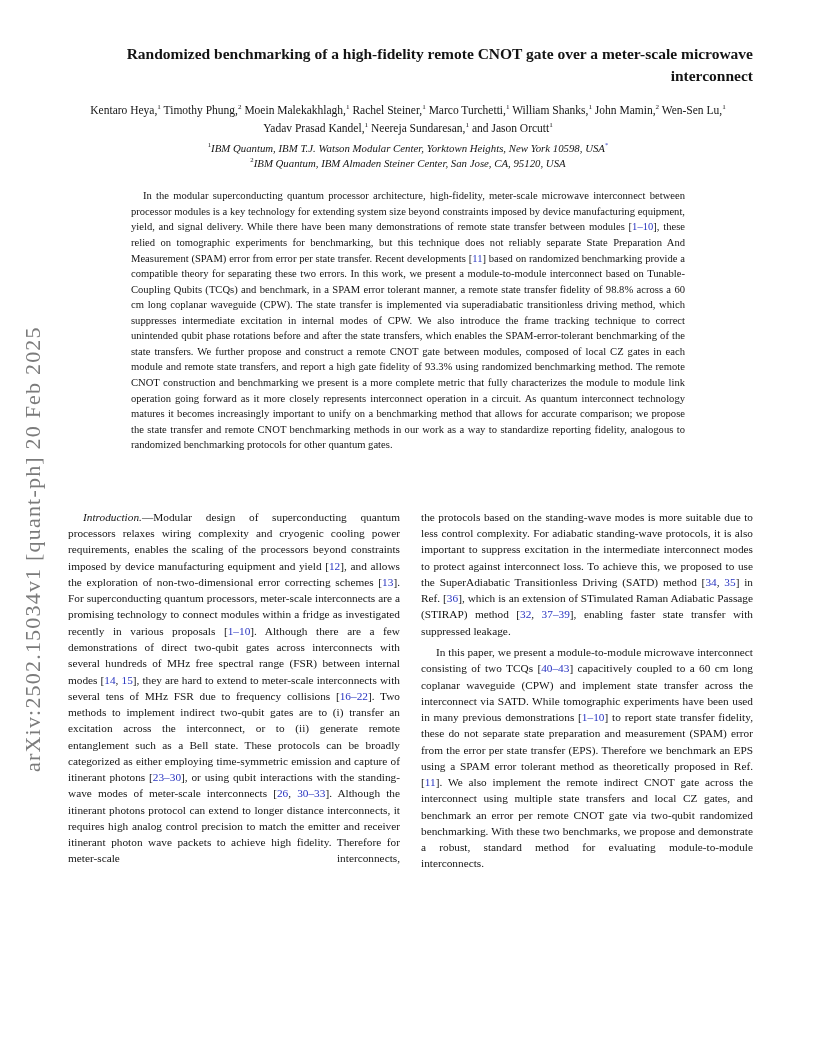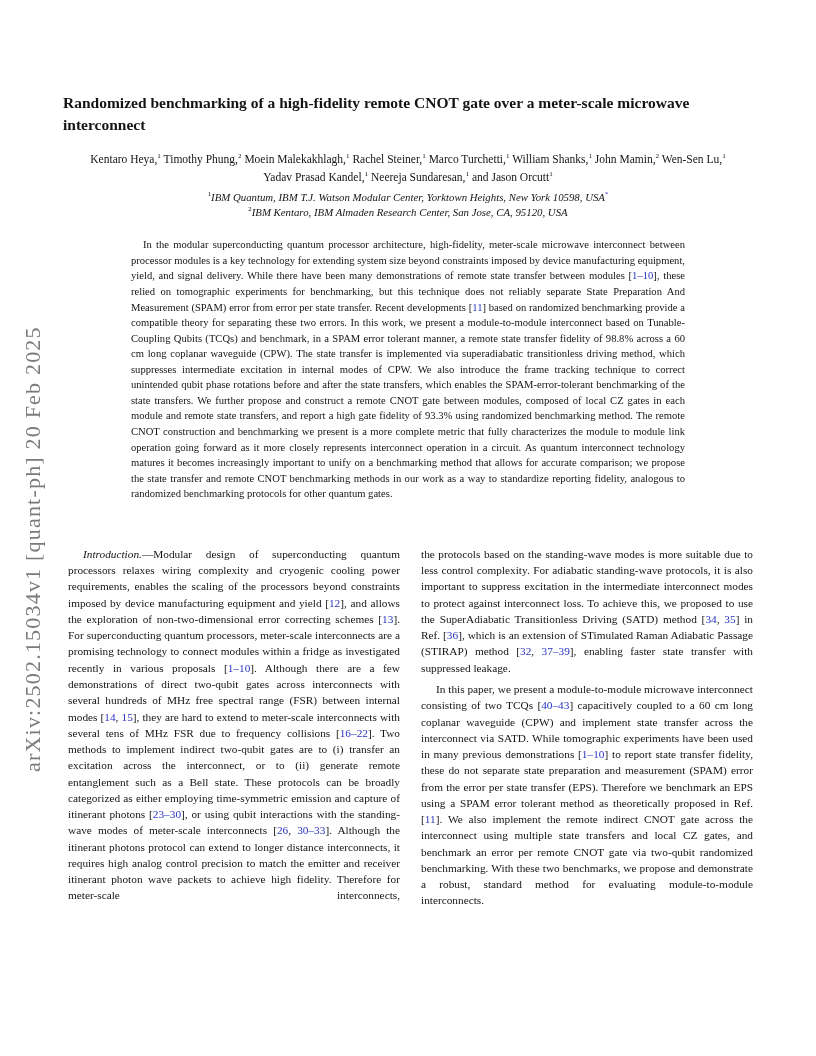--- a/index.html
+++ b/index.html
@@ -11,37 +11,37 @@
     position:relative;
     overflow:hidden;
   }
   .sidebar {
     position:absolute; left:20px; top:252px; height:594px;
     writing-mode:vertical-rl; transform:rotate(180deg);
     font-size:22px; color:#7b7b7b; letter-spacing:1.2px;
     text-align:center; white-space:nowrap;
   }
   .title {
-    margin:92px auto 0; width:690px;
-    text-align:left; font-weight:bold;
+    margin:43px auto 0; width:690px;
+    text-align:right; font-weight:bold;
     font-size:15.5px; line-height:1.42;
   }
   .authors {
     margin:15px auto 0; width:665px;
     text-align:center; font-size:11.5px; line-height:1.55;
   }
   .affils { margin:3px auto 0; text-align:center; font-size:10.8px; line-height:1.42; }
   .abstract {
     margin:17px auto 0; width:554px;
     text-align:justify; font-size:10.6px; line-height:1.47;
     text-indent:12px;
   }
   .body-cols {
     display:flex; gap:21px;
-    margin:44px 0 0 68px; width:685px;
+    margin:56px 0 0 68px; width:685px;
   }
   .col {
     width:332px; text-align:justify;
     font-size:11.3px; line-height:1.44;
     hyphens:auto; -webkit-hyphens:auto;
   }
   .para { margin:0; }
   .para + .para { margin-top:5px; }
   .para.ind { text-indent:15px; }
   .para.flush { text-align-last:justify; }
@@ -53,21 +53,21 @@
 <body>
 
 <div class="sidebar">arXiv:2502.15034v1  [quant-ph]  20 Feb 2025</div>
 
 <div class="title">Randomized benchmarking of a high-fidelity remote CNOT gate over a meter-scale microwave interconnect</div>
 
 <div class="authors"><span>Kentaro Heya,</span><span class="sup">1</span><span> Timothy Phung,</span><span class="sup">2</span><span> Moein Malekakhlagh,</span><span class="sup">1</span><span> Rachel Steiner,</span><span class="sup">1</span><span> Marco Turchetti,</span><span class="sup">1</span><span> William Shanks,</span><span class="sup">1</span><span> John Mamin,</span><span class="sup">2</span><span> Wen-Sen Lu,</span><span class="sup">1</span><span> Yadav Prasad Kandel,</span><span class="sup">1</span><span> Neereja Sundaresan,</span><span class="sup">1</span><span> and Jason Orcutt</span><span class="sup">1</span></div>
 
 <div class="affils">
   <div><span class="sup">1</span><span class="ital">IBM Quantum, IBM T.J. Watson Modular Center, Yorktown Heights, New York 10598, USA</span><span class="sup cite">*</span></div>
-  <div><span class="sup">2</span><span class="ital">IBM Kentaro, IBM Almaden Research Center, San Jose, CA, 95120, USA</span></div>
+  <div><span class="sup">2</span><span class="ital">IBM Quantum, IBM Almaden Steiner Center, San Jose, CA, 95120, USA</span></div>
 </div>
 
 <div class="abstract"><span>In the modular superconducting quantum processor architecture, high-fidelity, meter-scale microwave interconnect between processor modules is a key technology for extending system size beyond constraints imposed by device manufacturing equipment, yield, and signal delivery. While there have been many demonstrations of remote state transfer between modules [</span><span class="cite">1–10</span><span>], these relied on tomographic experiments for benchmarking, but this technique does not reliably separate State Preparation And Measurement (SPAM) error from error per state transfer. Recent developments [</span><span class="cite">11</span><span>] based on randomized benchmarking provide a compatible theory for separating these two errors. In this work, we present a module-to-module interconnect based on Tunable-Coupling Qubits (TCQs) and benchmark, in a SPAM error tolerant manner, a remote state transfer fidelity of 98.8% across a 60 cm long coplanar waveguide (CPW). The state transfer is implemented via superadiabatic transitionless driving method, which suppresses intermediate excitation in internal modes of CPW. We also introduce the frame tracking technique to correct unintended qubit phase rotations before and after the state transfers, which enables the SPAM-error-tolerant benchmarking of the state transfers. We further propose and construct a remote CNOT gate between modules, composed of local CZ gates in each module and remote state transfers, and report a high gate fidelity of 93.3% using randomized benchmarking method. The remote CNOT construction and benchmarking we present is a more complete metric that fully characterizes the module to module link operation going forward as it more closely represents interconnect operation in a circuit. As quantum interconnect technology matures it becomes increasingly important to unify on a benchmarking method that allows for accurate comparison; we propose the state transfer and remote CNOT benchmarking methods in our work as a way to standardize reporting fidelity, analogous to randomized benchmarking protocols for other quantum gates.</span></div>
 
 <div class="body-cols">
   <div class="col">
       <p class="para ind flush"><span class="ital">Introduction.</span><span>—Modular design of superconducting quantum processors relaxes wiring complexity and cryogenic cooling power requirements, enables the scaling of the processors beyond constraints imposed by device manufacturing equipment and yield [</span><span class="cite">12</span><span>], and allows the exploration of non-two-dimensional error correcting schemes [</span><span class="cite">13</span><span>]. For superconducting quantum processors, meter-scale interconnects are a promising technology to connect modules within a fridge as investigated recently in various proposals [</span><span class="cite">1–10</span><span>]. Although there are a few demonstrations of direct two-qubit gates across interconnects with several hundreds of MHz free spectral range (FSR) between internal modes [</span><span class="cite">14</span><span>, </span><span class="cite">15</span><span>], they are hard to extend to meter-scale interconnects with several tens of MHz FSR due to frequency collisions [</span><span class="cite">16–22</span><span>]. Two methods to implement indirect two-qubit gates are to (i) transfer an excitation across the interconnect, or to (ii) generate remote entanglement such as a Bell state. These protocols can be broadly categorized as either employing time-symmetric emission and capture of itinerant photons [</span><span class="cite">23–30</span><span>], or using qubit interactions with the standing-wave modes of meter-scale interconnects [</span><span class="cite">26</span><span>, </span><span class="cite">30–33</span><span>]. Although the itinerant photons protocol can extend to longer distance interconnects, it requires high analog control precision to match the emitter and receiver itinerant photon wave packets to achieve high fidelity.  Therefore for meter-scale interconnects,</span></p>
     </div>
   <div class="col">
       <p class="para"><span>the protocols based on the standing-wave modes is more suitable due to less control complexity.  For adiabatic standing-wave protocols, it is also important to suppress excitation in the intermediate interconnect modes to protect against interconnect loss. To achieve this, we proposed to use the SuperAdiabatic Transitionless Driving (SATD) method [</span><span class="cite">34</span><span>, </span><span class="cite">35</span><span>] in Ref. [</span><span class="cite">36</span><span>], which is an extension of STimulated Raman Adiabatic Passage (STIRAP) method [</span><span class="cite">32</span><span>, </span><span class="cite">37–39</span><span>], enabling faster state transfer with suppressed leakage.</span></p>

